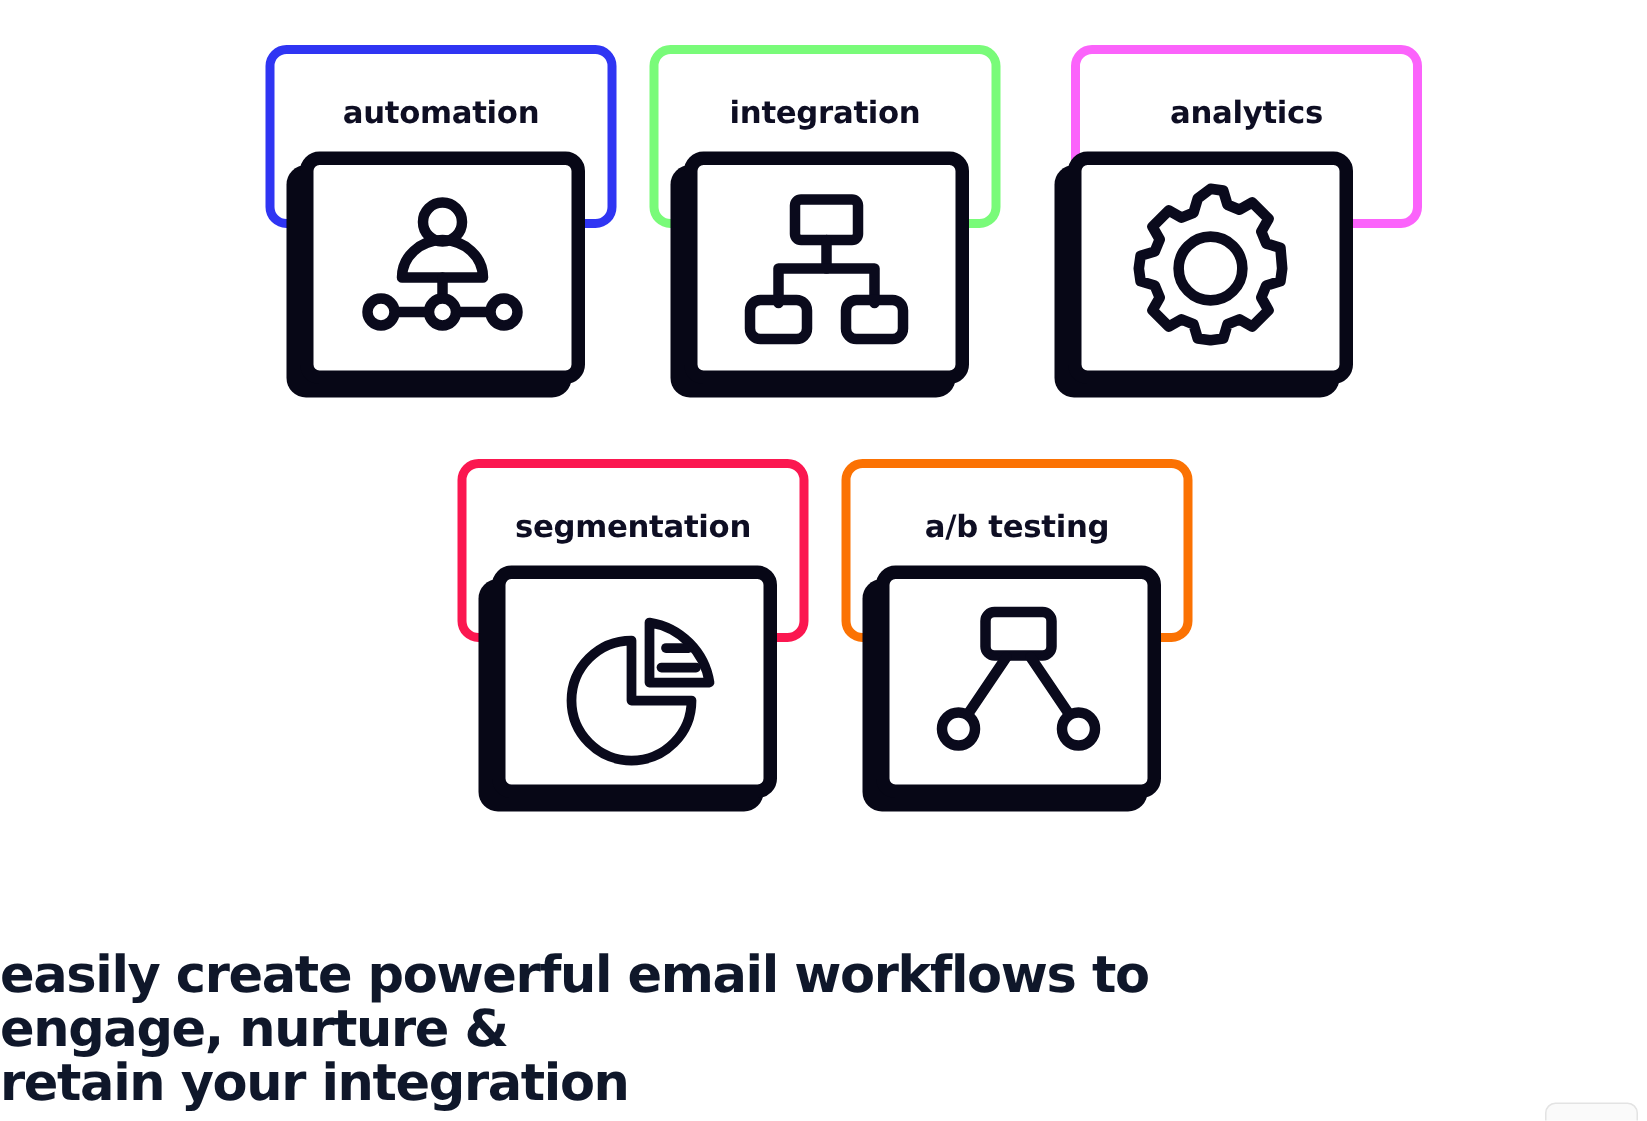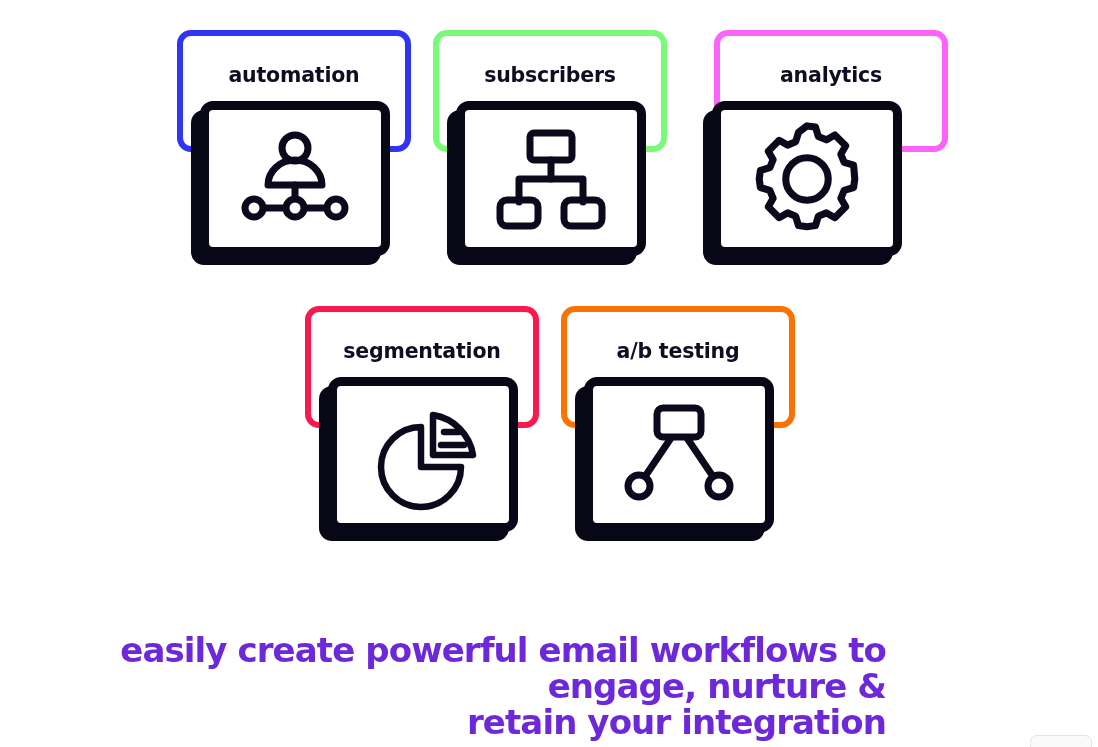--- a/index.html
+++ b/index.html
@@ -61,27 +61,27 @@
     transform: translate(-50%, -50%);
     display: block;
   }
 
   
   #headline {
     position: absolute;
     left: 0;
     top: 632px;
     width: 886px;
-    text-align: right;
+    text-align: left;
     font-family: "DejaVu Sans", "Liberation Sans", sans-serif;
     font-size: 34px;
     font-weight: 700;
     line-height: 1.06;
     letter-spacing: -0.9px;
-    color: #6d28d9;
+    color: #0f172a;
   }
 
   
   #corner-widget {
     position: absolute;
     right: 6px;
     bottom: -14px;
     width: 62px;
     height: 26px;
     border: 1px solid #e3e3e3;
@@ -105,21 +105,21 @@
         <line x1="59" y1="56" x2="59" y2="79"></line>
         <line x1="23" y1="79" x2="95" y2="79"></line>
         <circle cx="59" cy="79" r="9" fill="#ffffff"></circle>
         <circle cx="18" cy="79" r="9" fill="#ffffff"></circle>
         <circle cx="100" cy="79" r="9" fill="#ffffff"></circle>
       </svg>
     </span>
   </div>
 
   <div class="feature-card" style="left:433px; top:30px; border-color:#79FB79;">
-    <div class="card-label">subscribers</div>
+    <div class="card-label">integration</div>
   </div>
   <div class="icon-tile" style="left:456px; top:101px;">
     <span>
       <svg width="110" height="104" viewBox="0 0 110 104" fill="none" stroke="#0A0A1C" stroke-width="7" stroke-linecap="round" stroke-linejoin="round">
           <rect x="34" y="6" width="42" height="27" rx="4"></rect>
           <line x1="55" y1="33" x2="55" y2="52"></line>
           <polyline points="23,75 23,52 87,52 87,75"></polyline>
           <rect x="4" y="73" width="38" height="26" rx="7"></rect>
           <rect x="68" y="73" width="38" height="26" rx="7"></rect>
       </svg>

